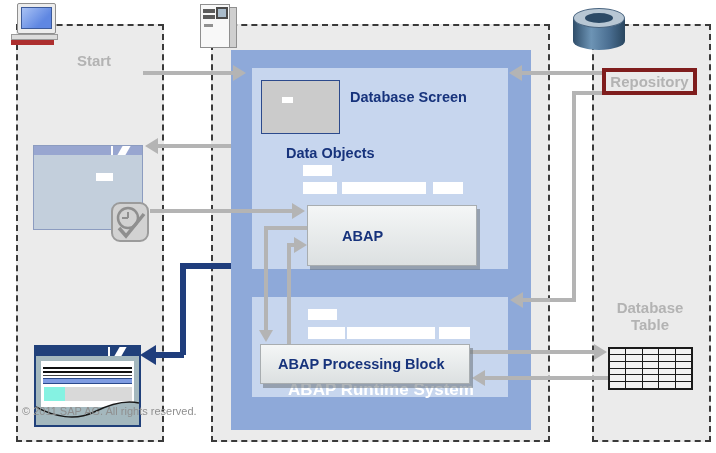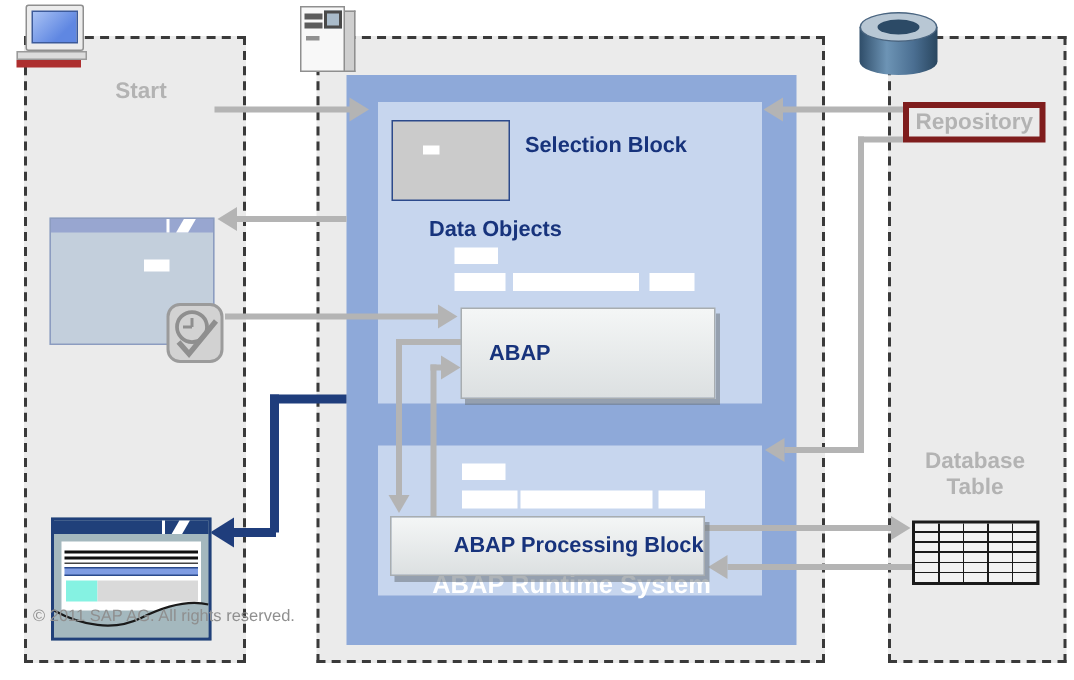--- a/index.html
+++ b/index.html
@@ -58,38 +58,38 @@
   <div class="abs lane" style="left:592px;top:24px;width:119px;height:418px;"></div>
 
   <div class="abs runtime" style="left:231px;top:50px;width:300px;height:380px;"></div>
   <div class="abs area" style="left:252px;top:68px;width:256px;height:201px;"></div>
   <div class="abs area" style="left:252px;top:297px;width:256px;height:100px;"></div>
   <div class="abs white-title" style="left:231px;top:380px;width:300px;">ABAP Runtime System</div>
 
   <div class="abs icon" style="left:261px;top:80px;width:79px;height:54px;background:#cbcbcb;border:1px solid #2c4a8c;z-index:4;">
     <div class="abs" style="left:20px;top:16px;width:11px;height:6px;background:#fff;"></div>
   </div>
-  <div class="abs navy-label" style="left:350px;top:89px;">Selection Block</div>
+  <div class="abs navy-label" style="left:350px;top:89px;">Database Screen</div>
 
   <div class="abs navy-label" style="left:286px;top:145px;">Data Objects</div>
   <div class="abs wrect" style="left:303px;top:165px;width:29px;height:11px;"></div>
   <div class="abs wrect" style="left:303px;top:182px;width:34px;height:12px;"></div>
   <div class="abs wrect" style="left:342px;top:182px;width:84px;height:12px;"></div>
   <div class="abs wrect" style="left:433px;top:182px;width:30px;height:12px;"></div>
 
-  <div class="abs block" style="left:307px;top:205px;width:170px;height:61px;padding-left:18px;line-height:16px;">
+  <div class="abs block" style="left:307px;top:205px;width:170px;height:61px;padding-left:34px;line-height:16px;">
     <span>ABAP</span>
   </div>
 
   <div class="abs wrect" style="left:308px;top:309px;width:29px;height:11px;"></div>
   <div class="abs wrect" style="left:308px;top:327px;width:37px;height:12px;"></div>
   <div class="abs wrect" style="left:347px;top:327px;width:88px;height:12px;"></div>
   <div class="abs wrect" style="left:439px;top:327px;width:31px;height:12px;"></div>
 
-  <div class="abs block" style="left:260px;top:344px;width:210px;height:40px;padding-left:17px;text-align:right;">
+  <div class="abs block" style="left:260px;top:344px;width:210px;height:40px;padding-left:17px;">
     <span>ABAP Processing Block</span>
   </div>
 
   <div class="abs gray-label" style="left:38px;top:52px;width:112px;">
     <div>Start</div>
   </div>
 
   <div class="abs repo-frame" style="left:602px;top:68px;width:95px;height:27px;">
     <span class="gray-label">Repository</span>
   </div>

